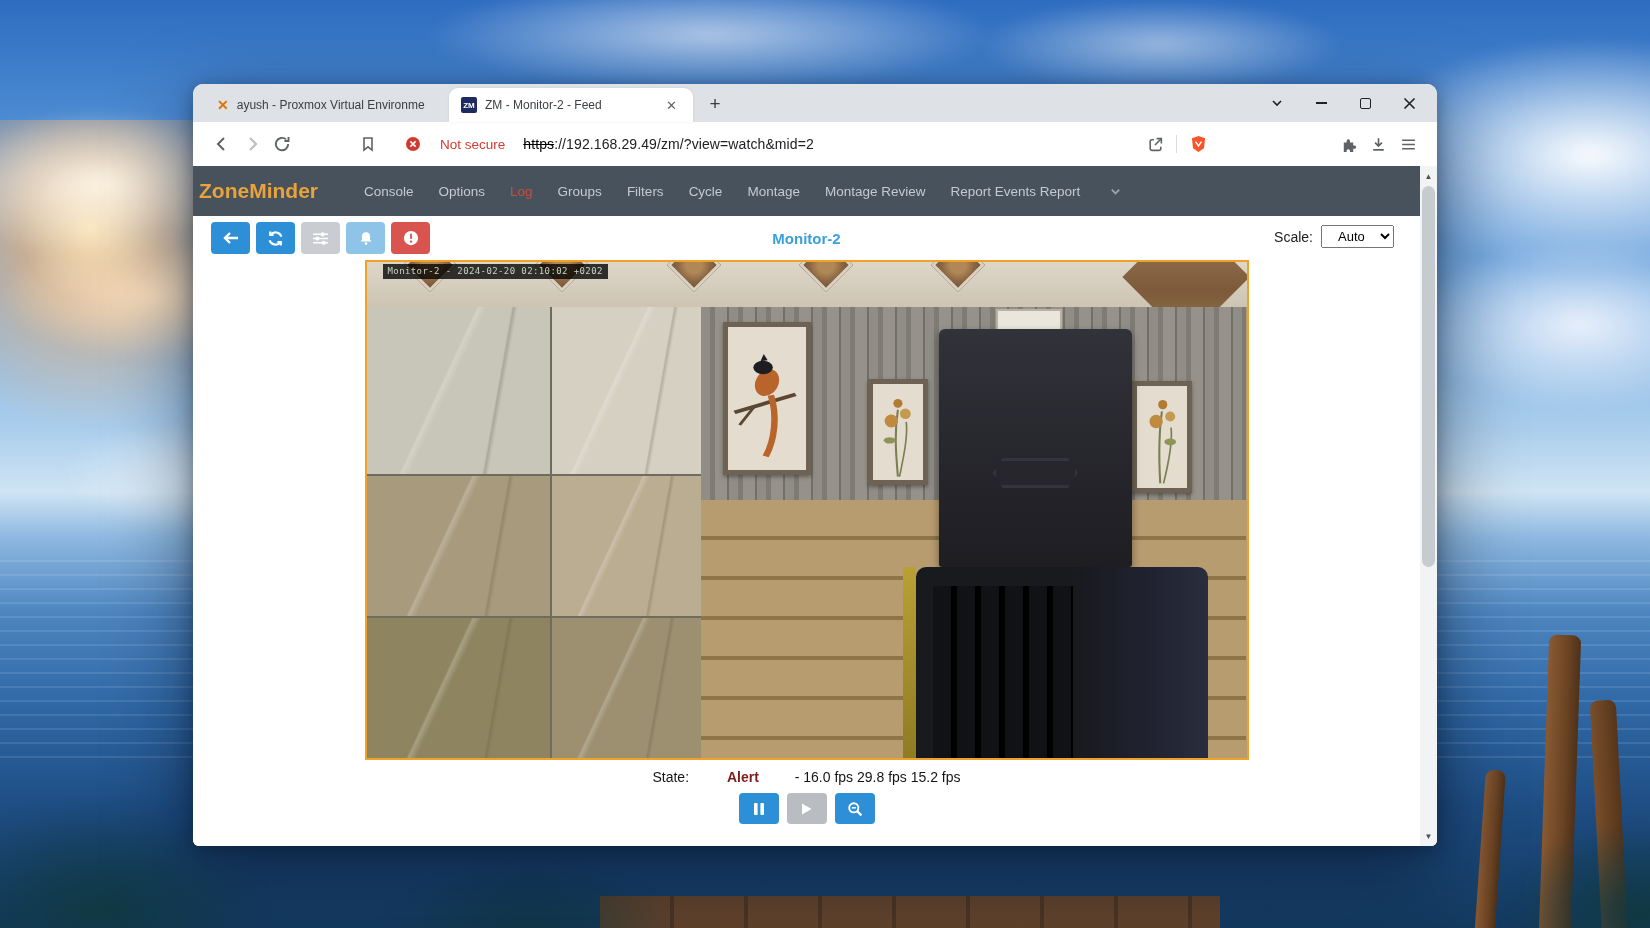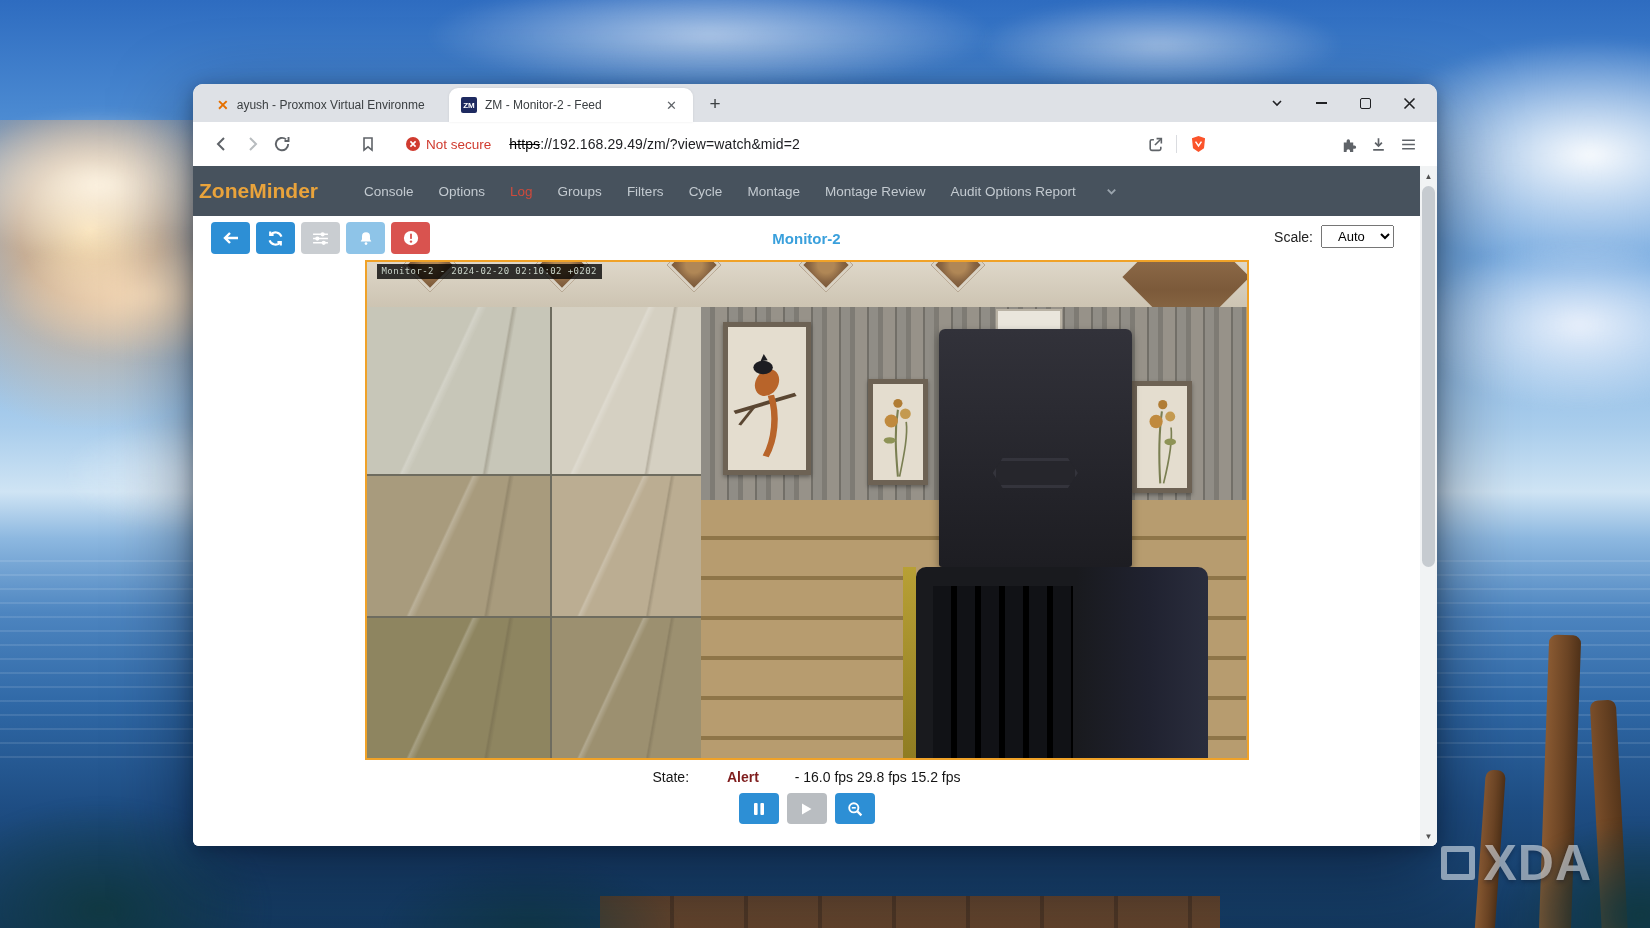--- a/index.html
+++ b/index.html
@@ -49,21 +49,21 @@
           font-size:19px;color:#3c4043;border-radius:50%;}
   .winctl{position:absolute;right:6px;top:0;height:38px;display:flex;align-items:center;}
   .wbtn{width:44px;height:38px;display:flex;align-items:center;justify-content:center;color:#202124;}
   .mini{width:11px;height:2px;background:#202124;}
   .maxi{width:11px;height:11px;border:1.6px solid #202124;border-radius:2px;}
 
   .urlbar{height:44px;background:#fff;display:flex;align-items:center;padding:0 14px;flex:0 0 auto;font-size:14px;}
   .nbtn{width:30px;height:30px;display:flex;align-items:center;justify-content:center;border-radius:50%;color:#5f6368;}
   .nbtn.dis{color:#b8bcbf;}
   .bookmark{margin-left:56px;}
-  .chip{display:flex;align-items:center;gap:5px;color:#d03b2f;font-size:13.5px;margin-left:22px;font-weight:400;}
+  .chip{display:flex;align-items:center;gap:19px;color:#d03b2f;font-size:13.5px;margin-left:22px;font-weight:400;}
   .url{margin-left:18px;color:#202124;letter-spacing:.1px;}
   .url .scheme{color:#000000;text-decoration:line-through;}
   .rgt{margin-left:auto;display:flex;align-items:center;}
   .divider{width:1px;height:18px;background:#dadce0;margin:0 6px;}
   .spacer{width:120px;}
 
   
   .content{flex:1;position:relative;background:#fff;}
   .zm-header{height:50px;background:#47525d;display:flex;align-items:center;padding:0 6px;}
   .brand{color:#e9a33b;font-size:21px;font-weight:700;margin-right:46px;}
@@ -117,21 +117,21 @@
   .f-speaker{left:65%;top:13.5%;width:22%;height:48%;border-radius:6px 6px 3px 3px;
         background:linear-gradient(180deg,#32323a,#232329 70%,#1d1d22);box-shadow:0 4px 8px rgba(0,0,0,.4);}
   .f-logo{position:absolute;left:28%;top:54%;width:44%;height:13%;
         clip-path:polygon(12% 0,88% 0,100% 50%,88% 100%,12% 100%,0 50%);
         background:#26262c;box-shadow:inset 0 0 0 3px #34343c;}
   .f-yellow{left:61%;top:61.5%;width:1.4%;height:38.5%;background:linear-gradient(180deg,#b8a035,#8f7c22);}
   .f-nas{left:62.4%;top:61.5%;width:33.2%;height:38.5%;border-radius:10px 10px 0 0;
         background:linear-gradient(90deg,#191a1e 0 55%,#202230 80%,#2a2d3d);}
   .f-slats{position:absolute;left:6%;top:10%;width:48%;height:90%;
         background:repeating-linear-gradient(90deg,#111216 0 18px,#000 18px 24px);}
-  .f-osd{left:10px;top:2px;background:rgba(0,0,0,.78);color:#c9d4c9;font-family:"DejaVu Sans Mono",monospace;
+  .f-osd{left:16px;top:2px;background:rgba(0,0,0,.78);color:#c9d4c9;font-family:"DejaVu Sans Mono",monospace;
         font-size:9px;line-height:13px;padding:1px 5px;letter-spacing:.4px;white-space:nowrap;text-align:center;}
 
   .state-row{height:26px;text-align:center;font-size:14px;color:#151515;padding-top:5px;}
   .state-row .lbl{margin-right:34px;}
   .state-row .val{color:#7f1d1d;font-weight:700;margin-right:32px;}
   .playback{height:36px;display:flex;justify-content:center;gap:8px;padding-top:3px;}
   .pb-btn{width:40px;height:31px;border-radius:4px;display:flex;align-items:center;justify-content:center;}
   .pb-gray{background:#b9bdc1;}
   .mode-row{height:22px;text-align:center;font-size:14px;color:#1b1b1b;}
 
@@ -276,21 +276,21 @@
         <span class="brand">ZoneMinder</span>
         <div class="zm-nav">
           <span>Console</span>
           <span>Options</span>
           <span class="log">Log</span>
           <span>Groups</span>
           <span>Filters</span>
           <span>Cycle</span>
           <span>Montage</span>
           <span>Montage Review</span>
-          <span>Audit Options Report</span>
+          <span>Report Events Report</span>
           <span class="caret">
             <svg width="13" height="13" viewBox="0 0 14 14">
                 <path d="M3 5l4 4 4-4" stroke="#9aa4ad" stroke-width="2" fill="none"></path>
               </svg>
           </span>
         </div>
       </div>
 
       <div class="zm-body">
 
@@ -430,18 +430,14 @@
       </div>
 
       <div class="sbar">
         <div class="sarrow up">▲</div>
         <div class="sthumb"></div>
         <div class="sarrow dn">▼</div>
       </div>
     </div>
   </div>
 
-  <div class="xda">
-    <div class="xda-box"></div>
-    <div class="xda-txt">XDA</div>
-  </div>
 
 </div>
 
 </body></html>

